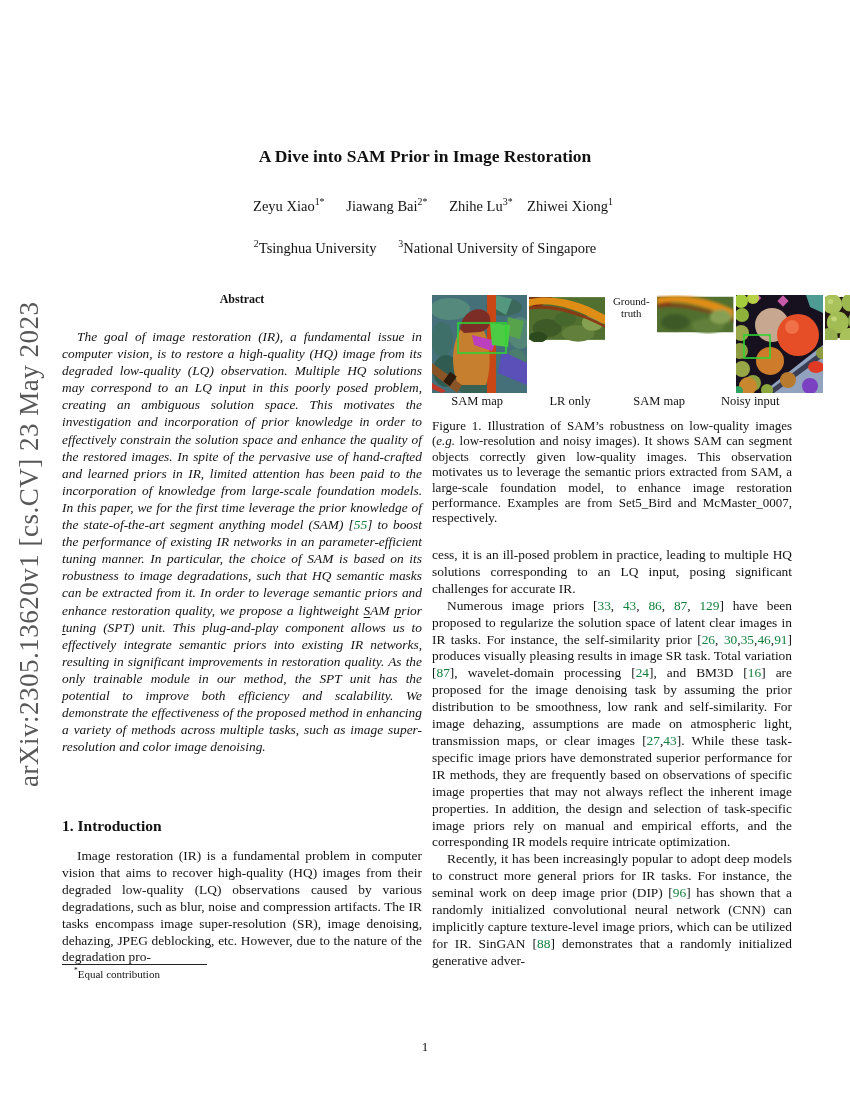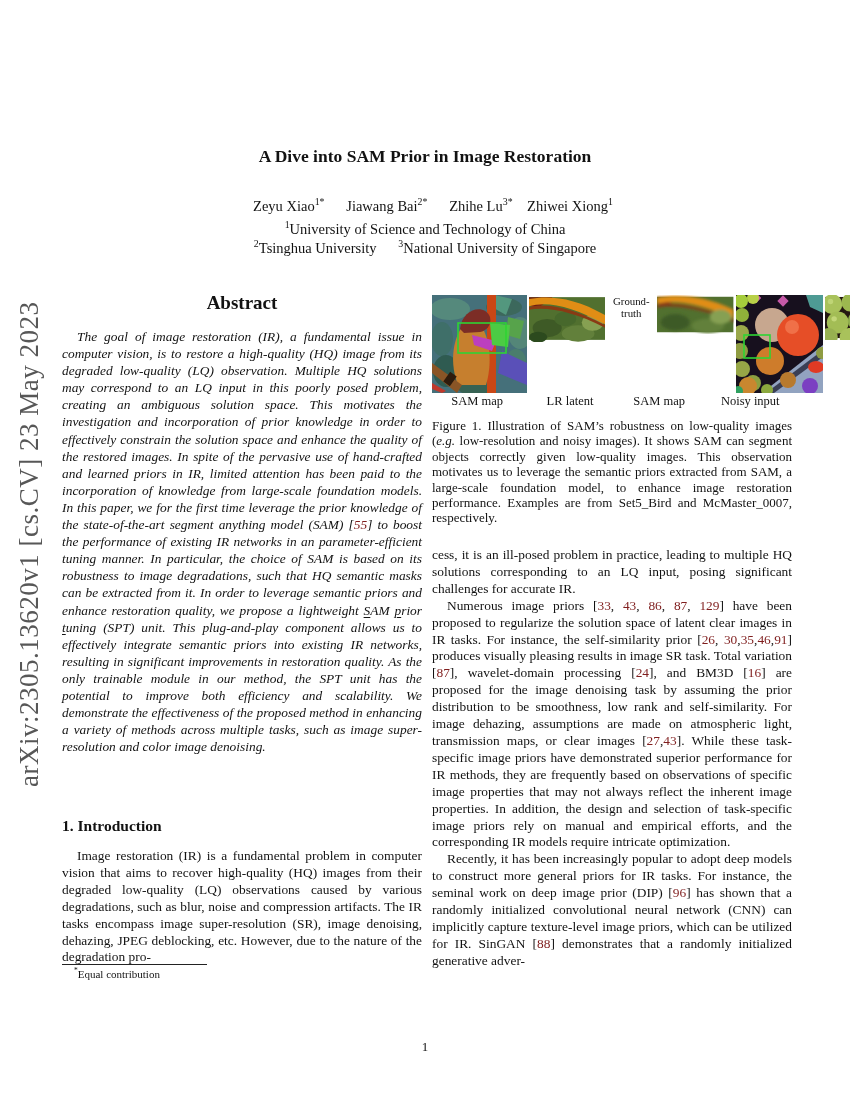--- a/index.html
+++ b/index.html
@@ -19,21 +19,21 @@
     font-size:17.5px; font-weight:bold;
   }
   .authors { position:absolute; top:198px; left:0; width:850px; text-align:center; font-size:14.5px;margin-left:8px; }
   .affil   { position:absolute; left:0; width:850px; text-align:center; font-size:14.5px; }
   .affil1  { top:221px; }
   .affil2  { top:240px; }
   sup { font-size:68%; line-height:0; }
 
   .abstract-head {
     position:absolute; left:62px; top:292px; width:360px; text-align:center;
-    font-weight:bold; font-size:19px;
+    font-weight:bold; font-size:12px;
   }
   .abstract-body {
     position:absolute; left:62px; top:328px; width:360px;
     font-size:13.4px; line-height:17.1px; font-style:italic;
     text-align:justify; text-indent:15px;
   }
   .intro-head {
     position:absolute; left:62px; top:817px; width:360px;
     font-size:15.5px; font-weight:bold;
   }
@@ -63,34 +63,33 @@
     position:absolute; left:432px; top:418px; width:360px;
     font-size:13px; line-height:15.4px; text-align:justify;
   }
   .rbody {
     position:absolute; left:432px; top:547px; width:360px;
     font-size:13.4px; line-height:16.9px; text-align:justify;
   }
   .rbody p { margin:0; }
   .rbody p.indent { text-indent:15px; }
 
-  .cite { color:#7f1d1d; }
+  .cite { color:#15803d; }
   .uline { text-decoration:underline; text-underline-offset:2px; }
   .ital { font-style:italic; }
 </style>
 </head>
 <body>
 
 <div class="page">
 
   <div class="watermark">arXiv:2305.13620v1  [cs.CV]  23 May 2023</div>
 
   <div class="title">A Dive into SAM Prior in Image Restoration</div>
   <div class="authors"><span>Zeyu Xiao</span><sup>1*</sup><span>  </span><span>Jiawang Bai</span><sup>2*</sup><span>  </span><span>Zhihe Lu</span><sup>3*</sup><span>  </span><span>Zhiwei Xiong</span><sup>1</sup></div>
-  <div class="affil affil1"><sup>1</sup><span>University of Science and Technology of China</span></div>
   <div class="affil affil2"><sup>2</sup><span>Tsinghua University</span><span>  </span><sup>3</sup><span>National University of Singapore</span></div>
 
   <div class="abstract-head">Abstract</div>
   <div class="abstract-body"><span>The goal of image restoration (IR), a fundamental issue in computer vision, is to restore a high-quality (HQ) image from its degraded low-quality (LQ) observation. Multiple HQ solutions may correspond to an LQ input in this poorly posed problem, creating an ambiguous solution space. This motivates the investigation and incorporation of prior knowledge in order to effectively constrain the solution space and enhance the quality of the restored images. In spite of the pervasive use of hand-crafted and learned priors in IR, limited attention has been paid to the incorporation of knowledge from large-scale foundation models. In this paper, we for the first time leverage the prior knowledge of the state-of-the-art segment anything model (SAM) [</span><span class="cite">55</span><span>] to boost the performance of existing IR networks in an parameter-efficient tuning manner. In particular, the choice of SAM is based on its robustness to image degradations, such that HQ semantic masks can be extracted from it. In order to leverage semantic priors and enhance restoration quality, we propose a lightweight </span><span class="uline">S</span><span>AM </span><span class="uline">p</span><span>rior </span><span class="uline">t</span><span>uning (SPT) unit. This plug-and-play component allows us to effectively integrate semantic priors into existing IR networks, resulting in significant improvements in restoration quality. As the only trainable module in our method, the SPT unit has the potential to improve both efficiency and scalability. We demonstrate the effectiveness of the proposed method in enhancing a variety of methods across multiple tasks, such as image super-resolution and color image denoising.</span></div>
 
   <div class="intro-head">1. Introduction</div>
   <div class="intro-body"><span>Image restoration (IR) is a fundamental problem in computer vision that aims to recover high-quality (HQ) images from their degraded low-quality (LQ) observations caused by various degradations, such as blur, noise and compression artifacts. The IR tasks encompass image super-resolution (SR), image denoising, dehazing, JPEG deblocking, etc. However, due to the nature of the degradation pro-</span></div>
 
   <div class="footnote">
     <hr class="footnote-rule">
@@ -217,21 +216,21 @@
         <circle cx="38" cy="24" r="10" fill="#87a344"></circle>
         <circle cx="6" cy="40" r="9" fill="#8fa84a"></circle>
         <circle cx="28" cy="40" r="9" fill="#97b050"></circle>
         <rect width="88" height="41" filter="url(#noise4)" opacity="0.45"></rect>
       </svg>
     </div>
   </div>
 
   <div class="fig-labels">
     <div class="lbl w1">SAM map</div>
-    <div class="lbl w2">LR latent</div>
+    <div class="lbl w2">LR only</div>
     <div class="lbl w3">SAM map</div>
     <div class="lbl w4">Noisy input</div>
   </div>
 
   <div class="caption"><span>Figure 1. Illustration of SAM’s robustness on low-quality images (</span><span class="ital">e.g.</span><span> low-resolution and noisy images). It shows SAM can segment objects correctly given low-quality images. This observation motivates us to leverage the semantic priors extracted from SAM, a large-scale foundation model, to enhance image restoration performance. Examples are from Set5_Bird and McMaster_0007, respectively.</span></div>
 
   <div class="rbody">
     <p><span>cess, it is an ill-posed problem in practice, leading to multiple HQ solutions corresponding to an LQ input, posing significant challenges for accurate IR.</span></p>
     <p class="indent"><span>Numerous image priors [</span><span class="cite">33</span><span>, </span><span class="cite">43</span><span>, </span><span class="cite">86</span><span>, </span><span class="cite">87</span><span>, </span><span class="cite">129</span><span>] have been proposed to regularize the solution space of latent clear images in IR tasks. For instance, the self-similarity prior [</span><span class="cite">26</span><span>, </span><span class="cite">30</span><span>,</span><span class="cite">35</span><span>,</span><span class="cite">46</span><span>,</span><span class="cite">91</span><span>] produces visually pleasing results in image SR task. Total variation [</span><span class="cite">87</span><span>], wavelet-domain processing [</span><span class="cite">24</span><span>], and BM3D [</span><span class="cite">16</span><span>] are proposed for the image denoising task by assuming the prior distribution to be smoothness, low rank and self-similarity. For image dehazing, assumptions are made on atmospheric light, transmission maps, or clear images [</span><span class="cite">27</span><span>,</span><span class="cite">43</span><span>]. While these task-specific image priors have demonstrated superior performance for IR methods, they are frequently based on observations of specific image properties that may not always reflect the inherent image properties. In addition, the design and selection of task-specific image priors rely on manual and empirical efforts, and the corresponding IR models require intricate optimization.</span></p>
     <p class="indent"><span>Recently, it has been increasingly popular to adopt deep models to construct more general priors for IR tasks. For instance, the seminal work on deep image prior (DIP) [</span><span class="cite">96</span><span>] has shown that a randomly initialized convolutional neural network (CNN) can implicitly capture texture-level image priors, which can be utilized for IR. SinGAN [</span><span class="cite">88</span><span>] demonstrates that a randomly initialized generative adver-</span></p>

